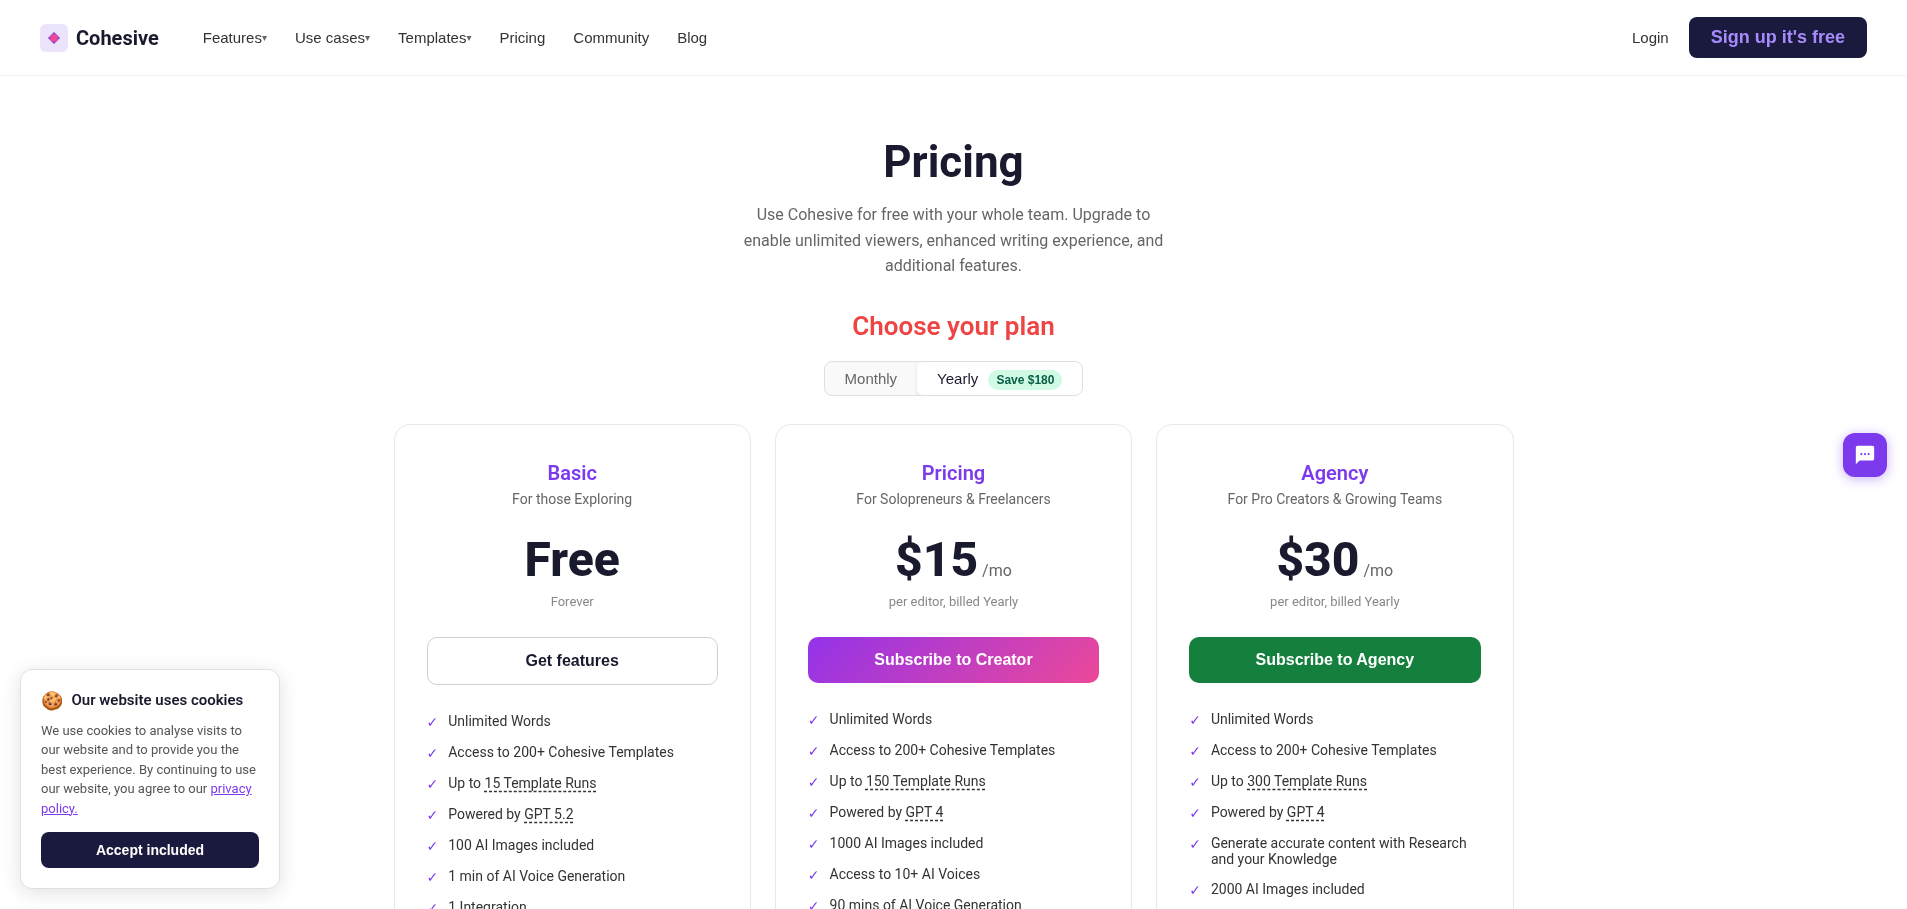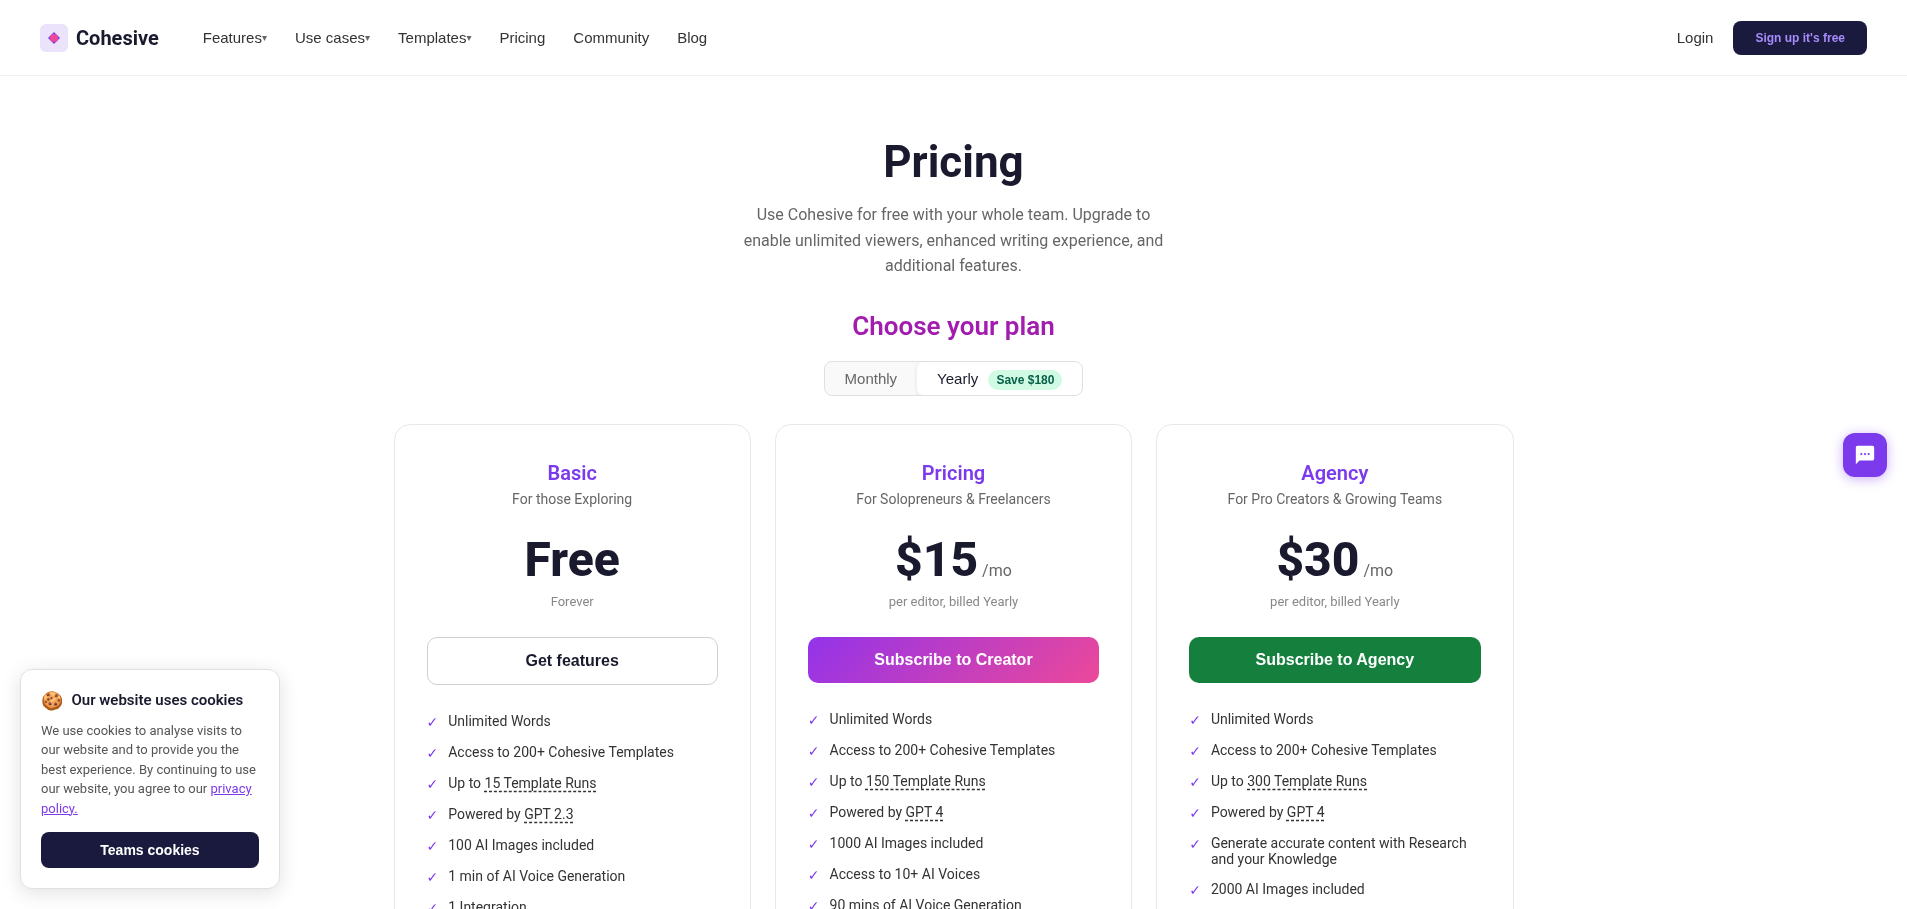--- a/index.html
+++ b/index.html
@@ -23,35 +23,35 @@
     }
     .nav-item.active { font-weight: 500; }
     .chevron { font-size: 10px; color: #666; }
     .navbar-right { display: flex; align-items: center; }
     .login-btn {
       padding: 8px 20px; border-radius: 8px; border: none;
       background: none; font-size: 15px; cursor: pointer; color: #333; font-weight: 500;
     }
     .signup-btn {
       padding: 10px 22px; border-radius: 8px; border: none;
-      background: #1a1a3e; color: #fff; font-size: 12px; font-weight: 600;
+      background: #1a1a3e; color: #fff; font-size: 18px; font-weight: 600;
       cursor: pointer;
       text-align: right;
     }
     .signup-btn span { color: #a78bfa; }
 
     
     .main { padding: 60px 40px 40px; max-width: 1200px; margin: 0 auto; }
 
     .pricing-header { text-align: center; margin-bottom: 32px; }
     .pricing-header h1 { font-size: 44px; font-weight: 700; color: #1a1a2e; margin-bottom: 14px; }
     .pricing-header p { font-size: 16px; color: #666; max-width: 420px; margin: 0 auto; line-height: 1.6; }
 
     .choose-plan { text-align: center; margin-bottom: 28px; }
-    .choose-plan h2 { font-size: 26px; font-weight: 600; color: #a21caf; margin-bottom: 20px; }
+    .choose-plan h2 { font-size: 26px; font-weight: 600; color: #ef4444; margin-bottom: 20px; }
 
     .billing-toggle {
       display: inline-flex; align-items: flex-end; gap: 0;
       border: 1px solid #e0e0e0; border-radius: 8px; overflow: hidden;
       background: #f9f9f9;
     }
     .toggle-btn {
       padding: 8px 20px; border: none; background: none; cursor: pointer;
       font-size: 15px; color: #666; font-weight: 500;
     }
@@ -202,21 +202,21 @@
         <li class="feature-item">
           <span class="check-icon">✓</span>
           <span>Access to 200+ Cohesive Templates</span>
         </li>
         <li class="feature-item">
           <span class="check-icon">✓</span>
           <span>Up to <span class="feature-link">15 Template Runs</span></span>
         </li>
         <li class="feature-item">
           <span class="check-icon">✓</span>
-          <span>Powered by <span class="feature-link">GPT 2.3</span></span>
+          <span>Powered by <span class="feature-link">GPT 5.2</span></span>
         </li>
         <li class="feature-item">
           <span class="check-icon">✓</span>
           <span>100 AI Images included</span>
         </li>
         <li class="feature-item">
           <span class="check-icon">✓</span>
           <span>1 min of AI Voice Generation</span>
         </li>
         <li class="feature-item">
@@ -315,21 +315,21 @@
 
 <div class="cookie-banner">
   <div class="cookie-title">
     <span class="cookie-emoji">🍪</span>
     <span>Our website uses cookies</span>
   </div>
   <p class="cookie-text">
     <span>We use cookies to analyse visits to our website and to provide you the best experience. By continuing to use our website, you agree to our</span>
     <a href="#" class="cookie-link">privacy policy.</a>
   </p>
-  <button class="cookie-accept">Teams cookies</button>
+  <button class="cookie-accept">Accept included</button>
 </div>
 
 <div class="chat-widget">
   <svg viewBox="0 0 24 24" fill="none">
     <path d="M20 2H4C2.9 2 2 2.9 2 4V22L6 18H20C21.1 18 22 17.1 22 16V4C22 2.9 21.1 2 20 2Z" fill="white"></path>
     <circle cx="8" cy="11" r="1.2" fill="#7c3aed"></circle>
     <circle cx="12" cy="11" r="1.2" fill="#7c3aed"></circle>
     <circle cx="16" cy="11" r="1.2" fill="#7c3aed"></circle>
   </svg>
 </div>

